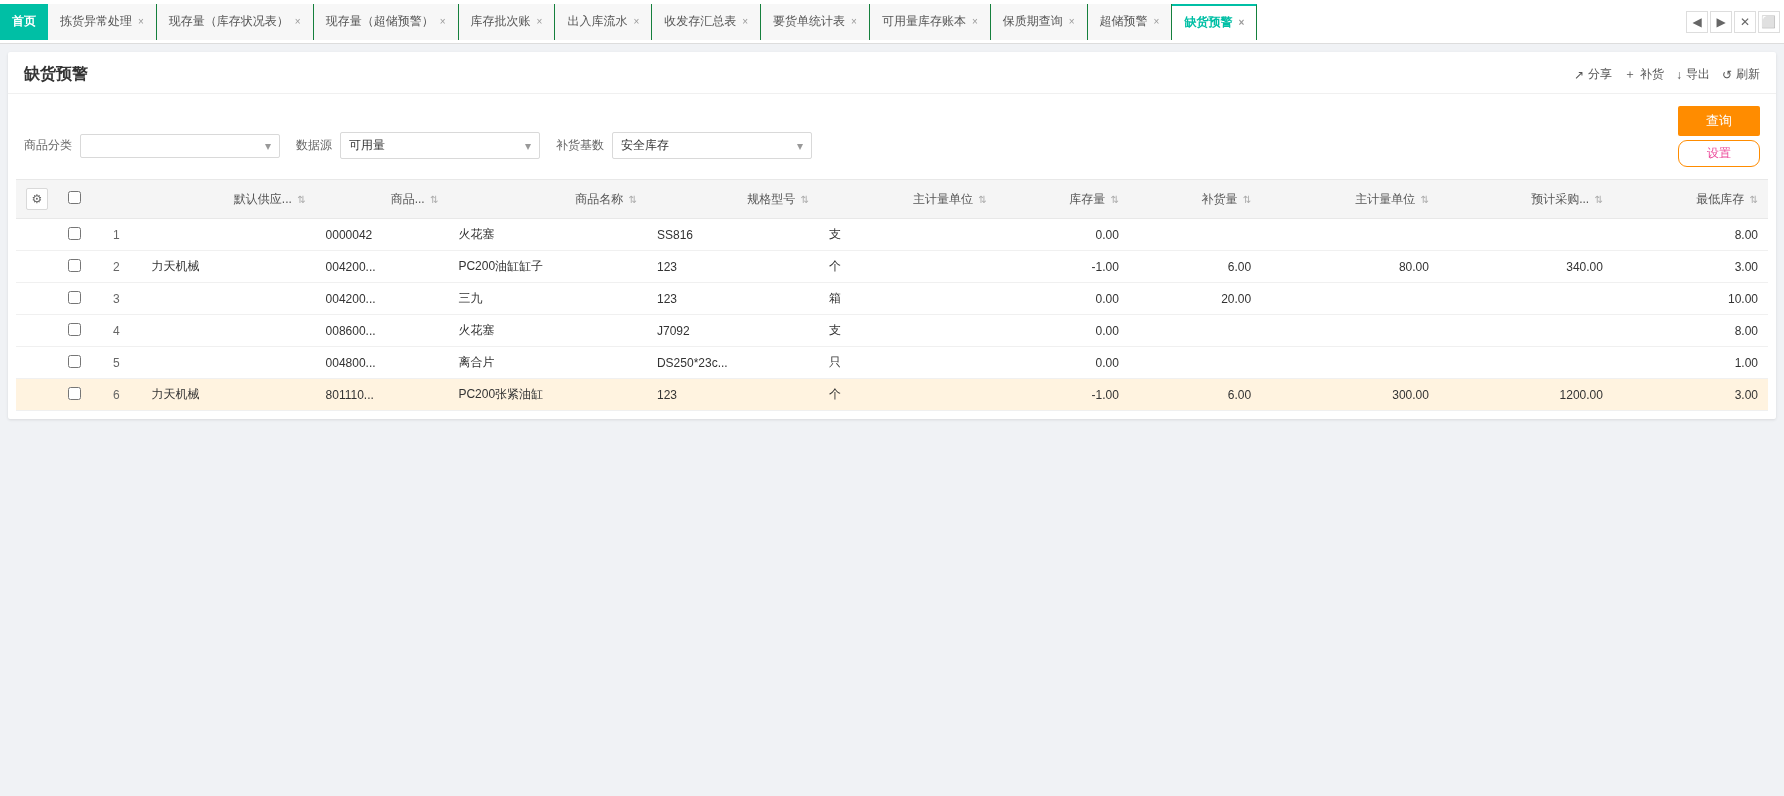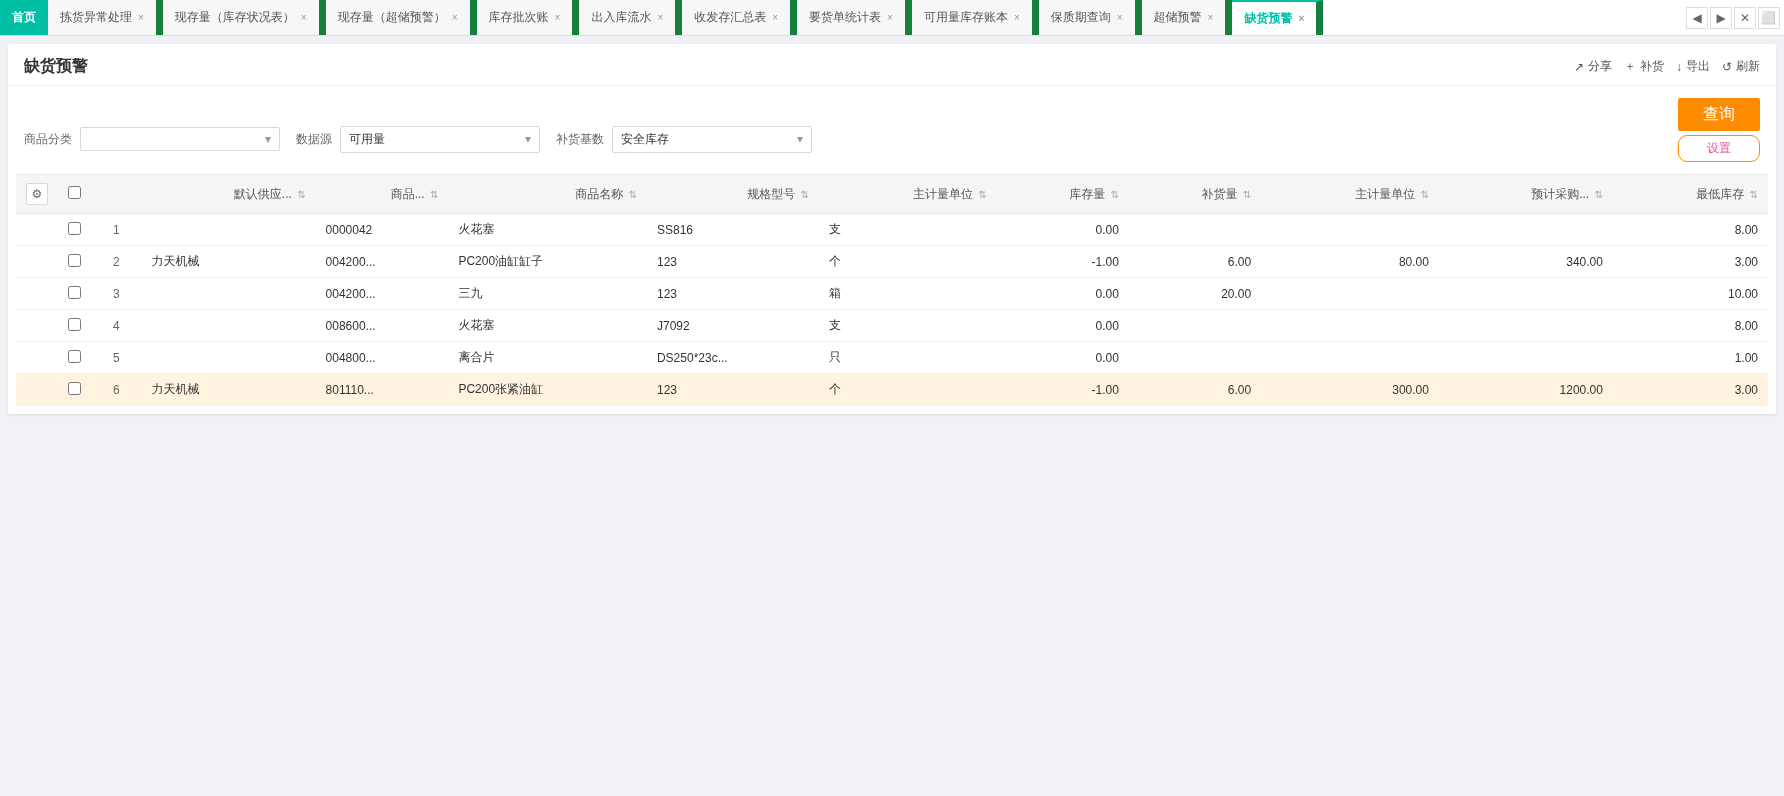--- a/index.html
+++ b/index.html
@@ -4,31 +4,31 @@
   <style>
     * { box-sizing: border-box; margin: 0; padding: 0; }
     body { font-family: 'Microsoft YaHei', Arial, sans-serif; font-size: 12px; background: #f0f2f5; color: #333; }
 
     
     .tab-bar {
       display: flex;
       align-items: center;
       background: #fff;
       border-bottom: 1px solid #ddd;
-      height: 36px;
+      height: 44px;
       overflow: hidden;
     }
     .tab-item {
       display: flex;
       align-items: center;
       padding: 0 12px;
       height: 36px;
       white-space: nowrap;
       cursor: pointer;
-      border-right: 7px solid #15803d;
+      border-right: 1px solid #15803d;
       font-size: 12px;
       color: #555;
       background: #f7f7f7;
       min-width: fit-content;
     }
     .tab-item.active {
       background: #fff;
       color: #00bfa5;
       border-top: 2px solid #00bfa5;
       font-weight: bold;
@@ -138,21 +138,21 @@
       flex-direction: column;
       gap: 4px;
     }
     .btn-query {
       background: #ff8c00;
       color: #fff;
       border: none;
       padding: 6px 20px;
       border-radius: 2px;
       cursor: pointer;
-      font-size: 16px;
+      font-size: 13px;
     }
     .btn-settings {
       background: #fff;
       color: #ec4899;
       border: 1px solid #ff8c00;
       padding: 4px 28px;
       border-radius: 9px;
       cursor: pointer;
       font-size: 12px;
     }

